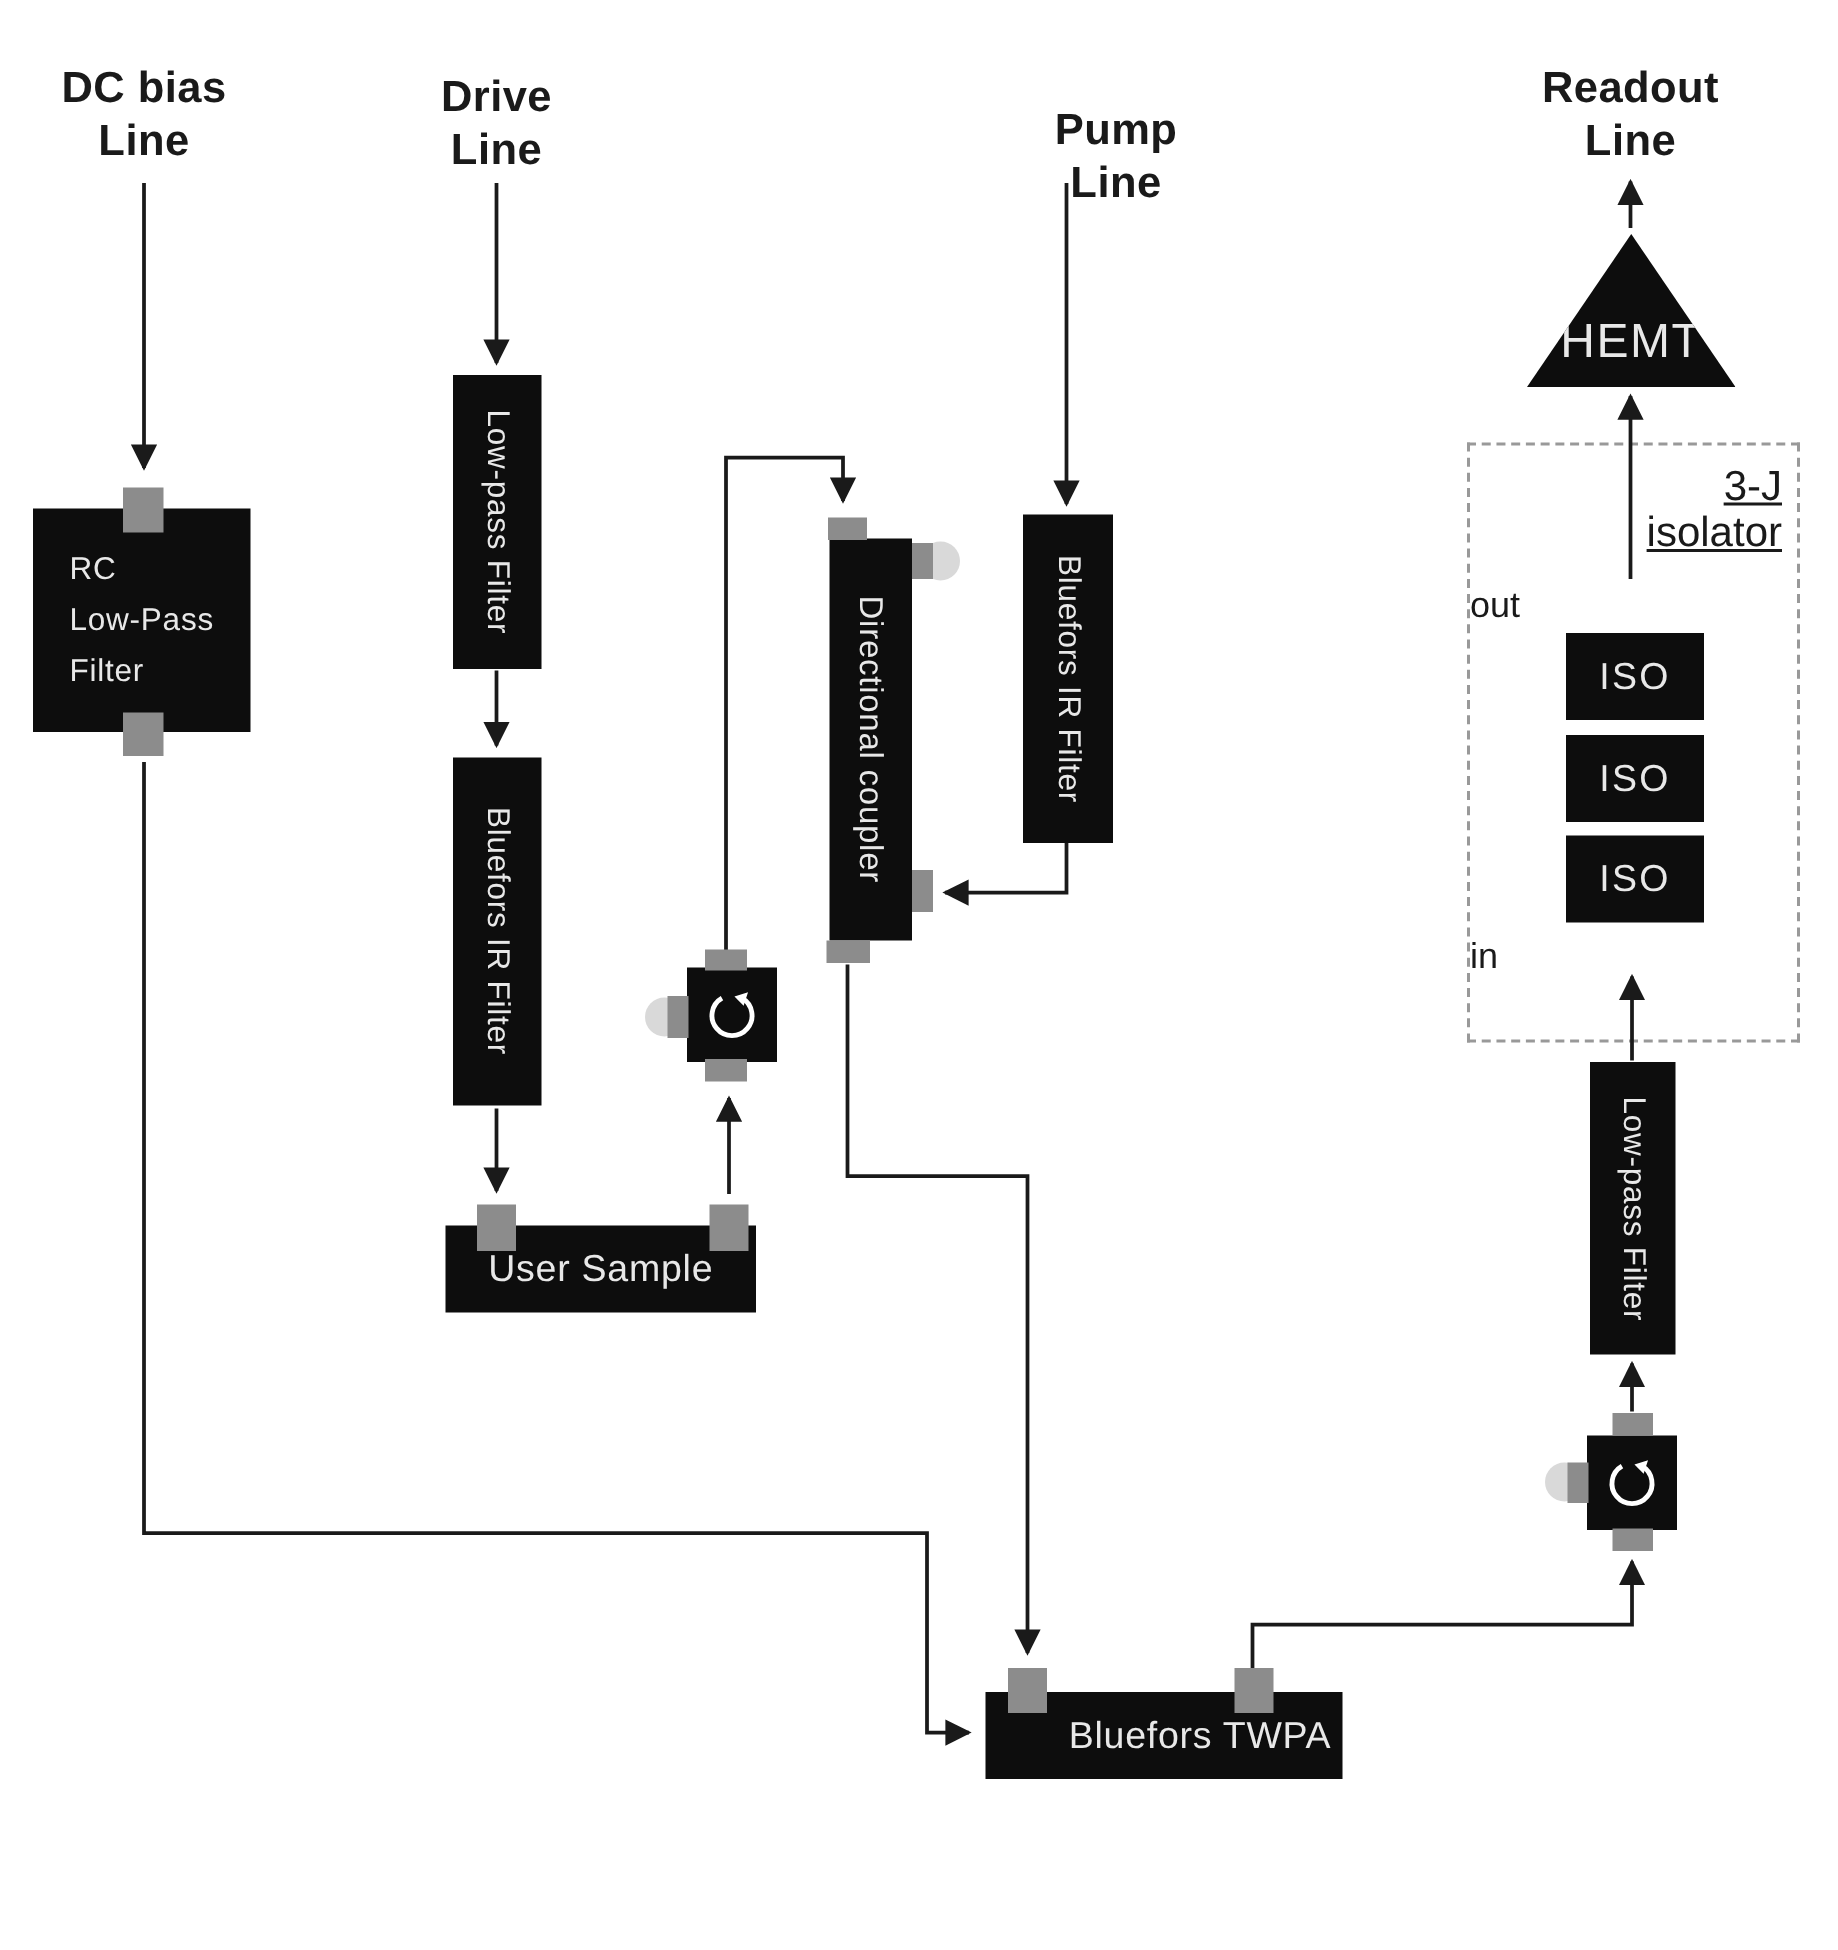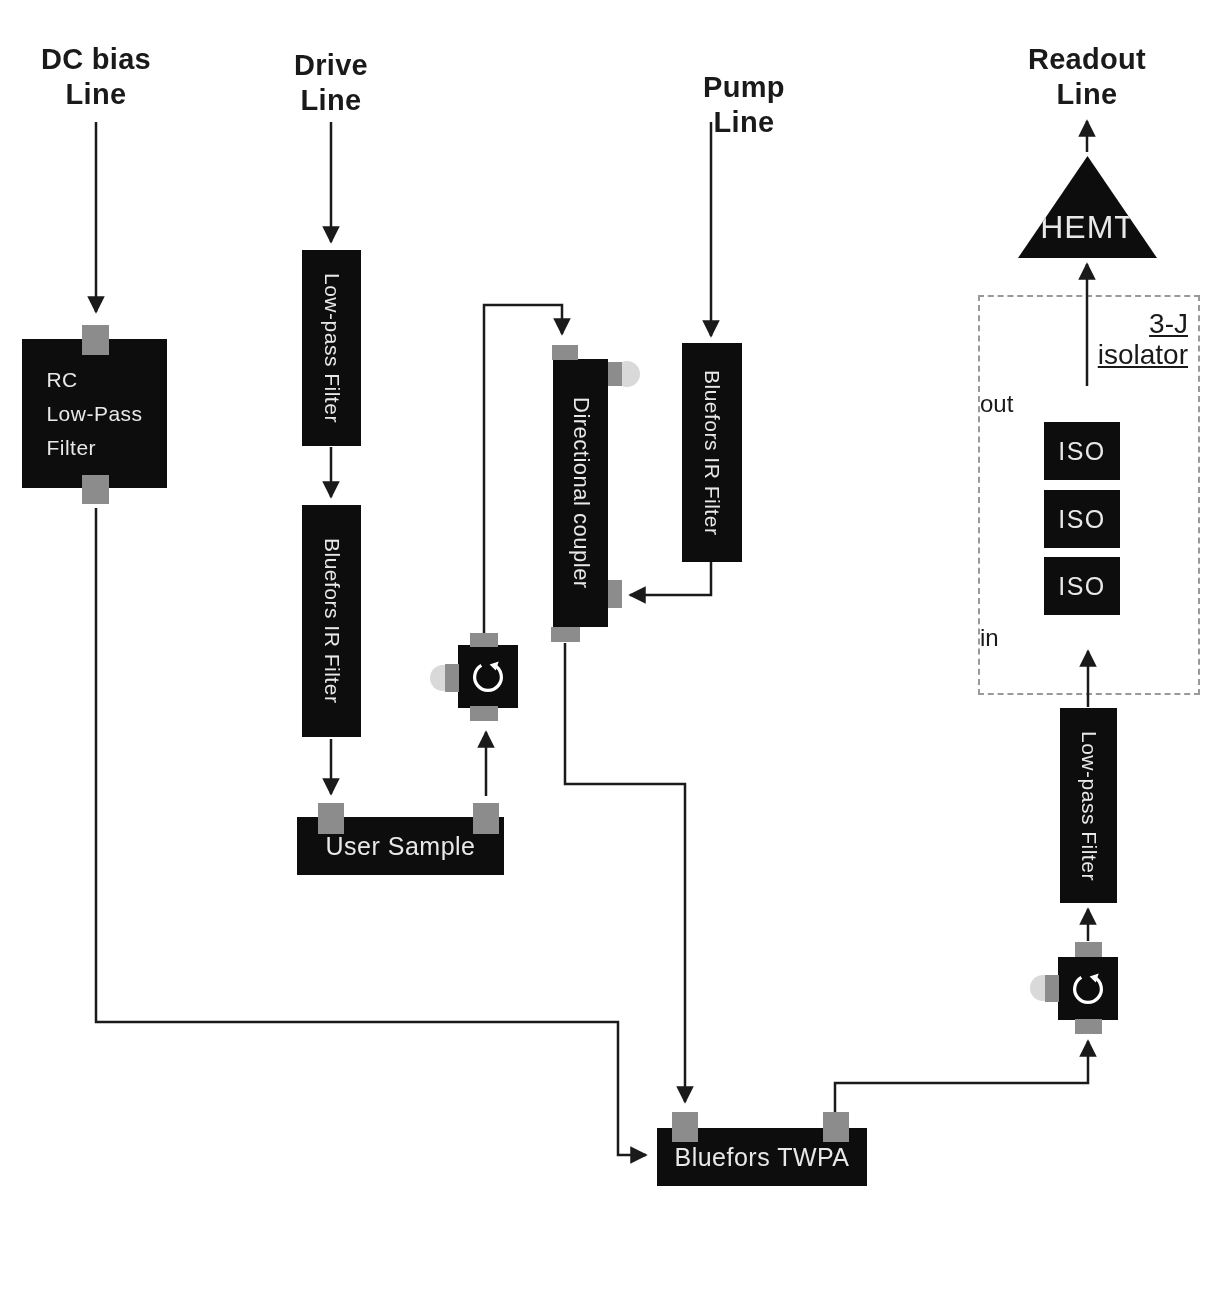--- a/index.html
+++ b/index.html
@@ -28,21 +28,21 @@
     position:absolute;border:2px dashed var(--c-dashed-border,#999);z-index:1;
     box-sizing:border-box;
   }
   .note{
     position:absolute;color:var(--c-heading,#1a1a1a);font-size:28px;line-height:30px;
     white-space:pre-line;
     text-decoration:underline;
   }
   .portlabel{position:absolute;width:100%;text-align:left;color:var(--c-heading,#1a1a1a);font-size:24px;}
   .isoBox{
-    position:absolute;left:64px;width:76px;height:58px;background:var(--c-box,#0d0d0d);
+    position:absolute;left:64px;width:92px;height:58px;background:var(--c-box,#0d0d0d);
     color:var(--c-box-text,#ededed);display:flex;align-items:center;justify-content:center;
     font-size:25px;letter-spacing:1.5px;
   }
   #hemt{
     position:absolute;left:1018px;top:156px;width:139px;height:102px;z-index:4;
     background:var(--c-box,#0d0d0d);
     clip-path:polygon(50% 0, 100% 100%, 0 100%);
   }
   #hemt span{
     position:absolute;bottom:12px;left:0;width:100%;text-align:center;
@@ -116,21 +116,21 @@
   <div class="tab" style="left:608px;top:362px;width:14px;height:24px;"></div>
   <div class="tab" style="left:608px;top:580px;width:14px;height:28px;"></div>
   <div class="tab" style="left:551px;top:627px;width:29px;height:15px;"></div>
   <div class="box vbox" style="left:553px;top:359px;width:55px;height:268px;font-size:22px;">Directional coupler</div>
 
   <div class="box vbox" style="left:682px;top:343px;width:60px;height:219px;">Bluefors IR Filter</div>
 
 
   <div class="tab" style="left:672px;top:1112px;width:26px;height:30px;"></div>
   <div class="tab" style="left:823px;top:1112px;width:26px;height:30px;"></div>
-  <div class="box" style="left:657px;top:1128px;width:210px;height:58px;font-size:25px;">Bluefors TWPA</div>
+  <div class="box" style="left:657px;top:1128px;width:190px;height:58px;font-size:25px;padding-left:48px;">Bluefors TWPA</div>
 
   <div class="port" style="left:1030px;top:975px;width:26px;height:26px;"></div>
   <div class="tab" style="left:1075px;top:942px;width:27px;height:15px;"></div>
   <div class="tab" style="left:1075px;top:1019px;width:27px;height:15px;"></div>
   <div class="tab" style="left:1045px;top:975px;width:14px;height:27px;"></div>
   <div class="box" style="left:1058px;top:957px;width:60px;height:63px;">
     <svg class="circ-icon" viewBox="0 0 44 44">
       <path d="M 15 9.9 A 14 14 0 1 0 29 9.9" fill="none" stroke="#fff" stroke-width="3.4"></path>
       <polygon points="33.2,5.7 30.1,15.2 23.7,8.8" fill="#fff"></polygon>
     </svg>

